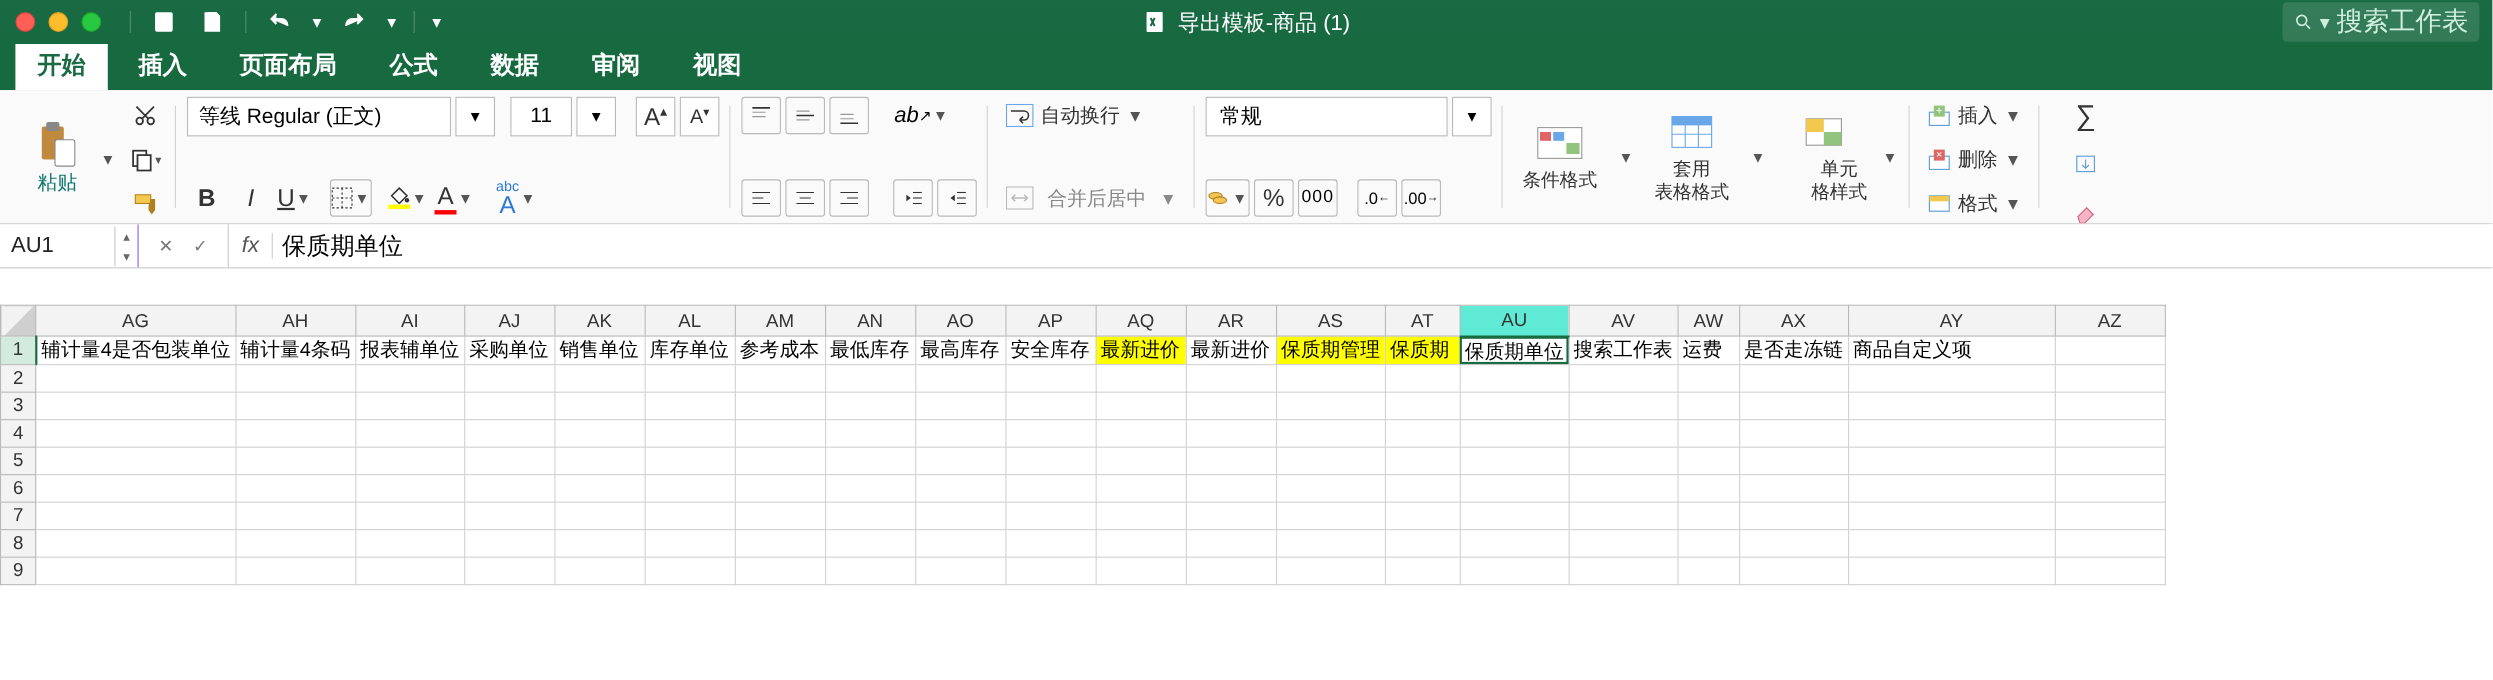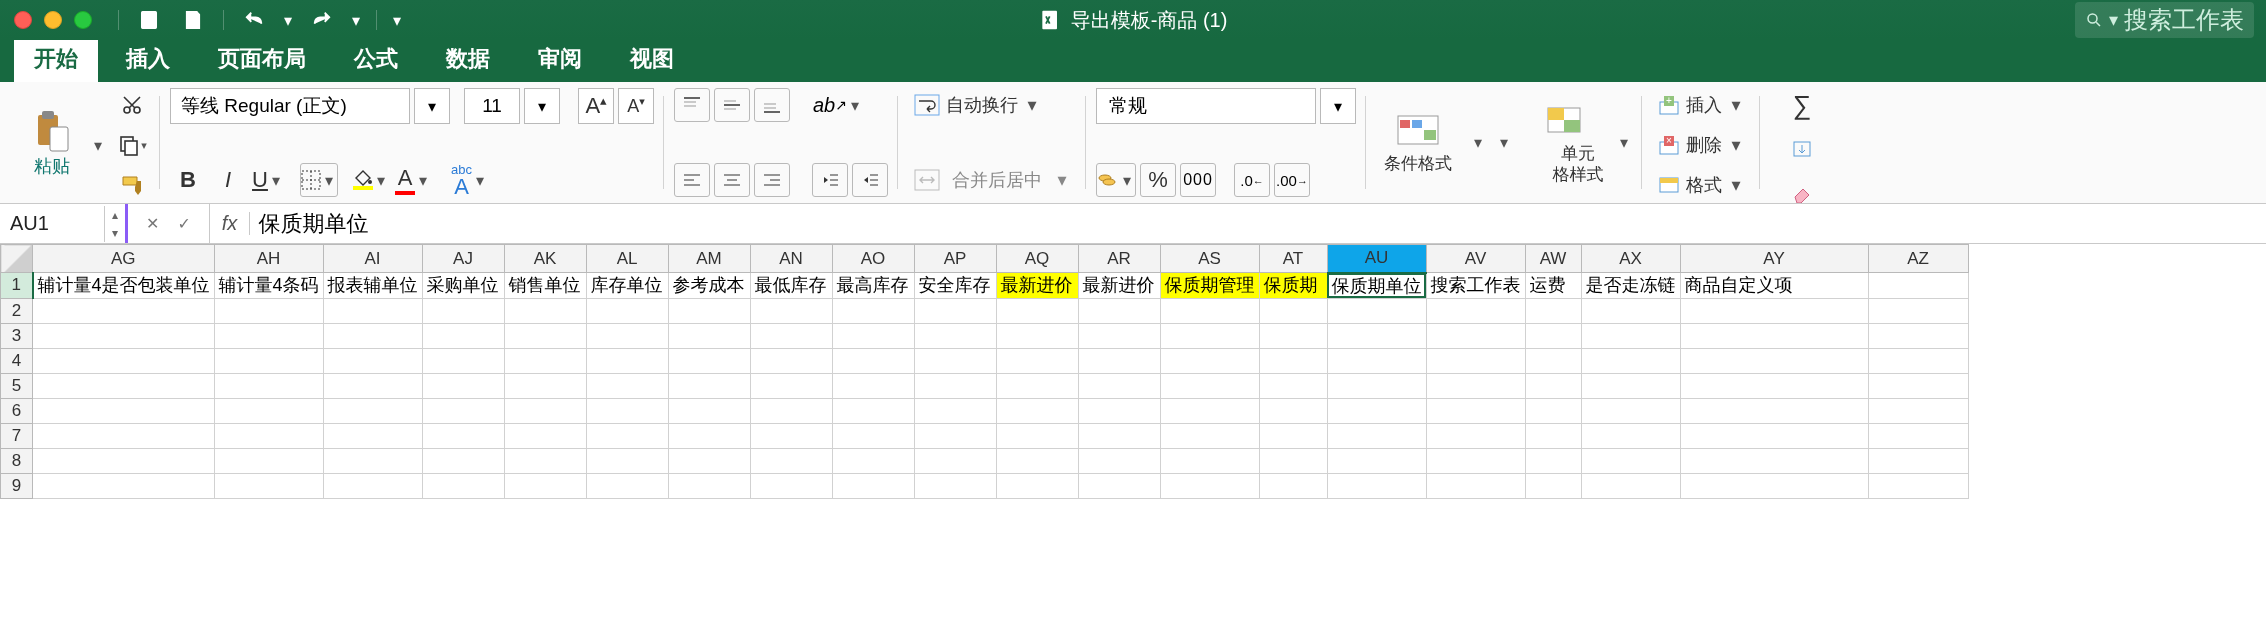--- a/index.html
+++ b/index.html
@@ -54,32 +54,32 @@
   .stylebtn .lbl{font-size:17px; color:#333; text-align:center; line-height:1.2;}
   .cellops { display:flex; flex-direction:column; gap:6px; }
   .cellops .cellbtn svg{width:22px;height:22px;}
   .editgroup { display:flex; align-items:center; gap:14px; padding:0 14px;}
   .editgroup .col { display:flex; flex-direction:column; gap:10px;}
 
   
   .fbar { height: 40px; background:#fff; border-bottom:1px solid #c9c9c9; display:flex; align-items:center;}
   .namebox { width:104px; padding:0 10px; font-size:20px; color:#222;}
   .stepper { display:flex; flex-direction:column; margin-left:auto; border-left:1px solid #c9c9c9;}
-  .nbwrap{display:flex;align-items:center;border-right:3px solid #8b5cf6;height:100%;}
+  .nbwrap{display:flex;align-items:center;border-right:1px solid #8b5cf6;height:100%;}
   .stepbtn { width:20px; height:18px; display:flex; align-items:center; justify-content:center; color:#666; font-size:12px;}
   .fxbtns { display:flex; align-items:center; gap:18px; padding:0 18px; border-right:1px solid #c9c9c9; color:#777; height:100%;}
   .fx { font-style:italic; font-size:20px; color:#555; padding:0 12px;}
   .fcontent { font-size:22px; padding:0 8px; color:#000; flex:1;}
 
   
   .gridwrap { position:relative; overflow:hidden; height:370px;}
-  table.grid { border-collapse:collapse; table-layout:fixed;}
+  table.grid { border-collapse:collapse; table-layout:fixed;margin-top:33px;}
   .corner { width:32px; height:28px; background:linear-gradient(135deg,#f2f2f2 50%,#cfcfcf 50.5%); border:1px solid #b9b9b9;}
   th.colhead { background:#f3f3f3; border:1px solid #b9b9b9; font-weight:400; color:#333; font-size:17px; height:28px;}
-  th.colhead.sel { background:#0ea5e9; border-bottom:2px solid #1a6b44;}
+  th.colhead.sel { background:#5eead4; border-bottom:2px solid #1a6b44;}
   th.rowhead { width:32px; background:#f3f3f3; border:1px solid #b9b9b9; font-weight:400; color:#333; font-size:17px;}
   th.rowhead.sel { background:#d3ebdc; border-right:2px solid #1a6b44;}
   td.cell { border:1px solid #d1d1d1; height:25px; font-size:18px; padding:0 4px; color:#000; white-space:nowrap; text-align:left;}
   td.cell.hl { background:#ffff00;}
   td.cell.selected { outline:2px solid #1a6b44; outline-offset:-2px;}
 </style>
 </head>
 <body>
 
 <div class="titlebar">
@@ -384,20 +384,31 @@
     <div class="stylebtn">
       <svg width="44" height="40" viewBox="0 0 44 40">
           <rect x="2" y="6" width="40" height="28" fill="#fff" stroke="#999"></rect>
           <rect x="4" y="10" width="10" height="8" fill="#e06666"></rect>
           <rect x="16" y="10" width="10" height="8" fill="#6aa7e8"></rect>
           <rect x="28" y="20" width="12" height="10" fill="#93c47d"></rect>
         </svg>
       <span class="lbl">条件格式</span>
     </div>
     <span class="dd">▾</span>
+    <div class="stylebtn">
+      <svg width="44" height="40" viewBox="0 0 44 40">
+          <rect x="4" y="6" width="36" height="28" fill="#fff" stroke="#6aa7e8"></rect>
+          <rect x="4" y="6" width="36" height="8" fill="#6aa7e8"></rect>
+          <line x1="16" y1="6" x2="16" y2="34" stroke="#6aa7e8"></line>
+          <line x1="28" y1="6" x2="28" y2="34" stroke="#6aa7e8"></line>
+          <line x1="4" y1="22" x2="40" y2="22" stroke="#6aa7e8"></line>
+        </svg>
+      <span class="lbl" style="white-space:pre-line;">套用
+表格格式</span>
+    </div>
     <span class="dd">▾</span>
     <div class="stylebtn">
       <svg width="44" height="40" viewBox="0 0 44 40">
           <rect x="6" y="8" width="32" height="24" fill="#fff" stroke="#999"></rect>
           <rect x="6" y="8" width="16" height="12" fill="#f2c94c"></rect>
           <rect x="22" y="20" width="16" height="12" fill="#93c47d"></rect>
         </svg>
       <span class="lbl" style="white-space:pre-line;margin-left:28px;">单元
 格样式</span>
     </div>

